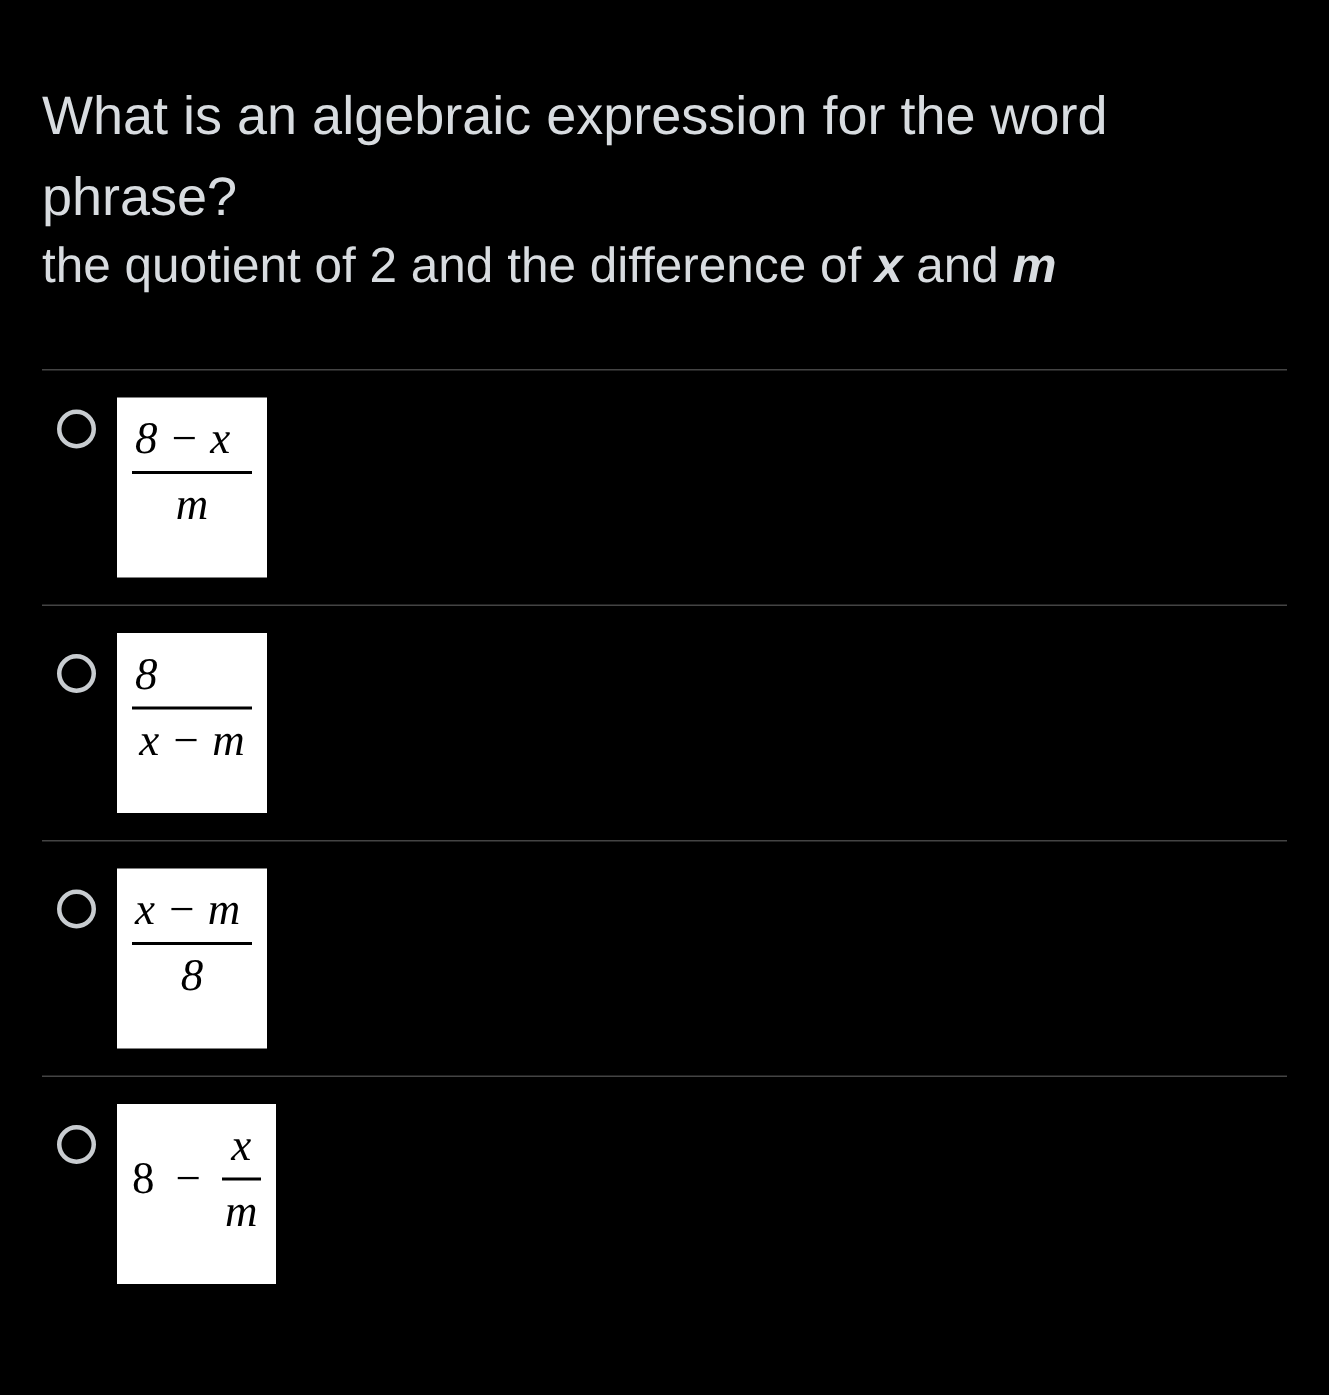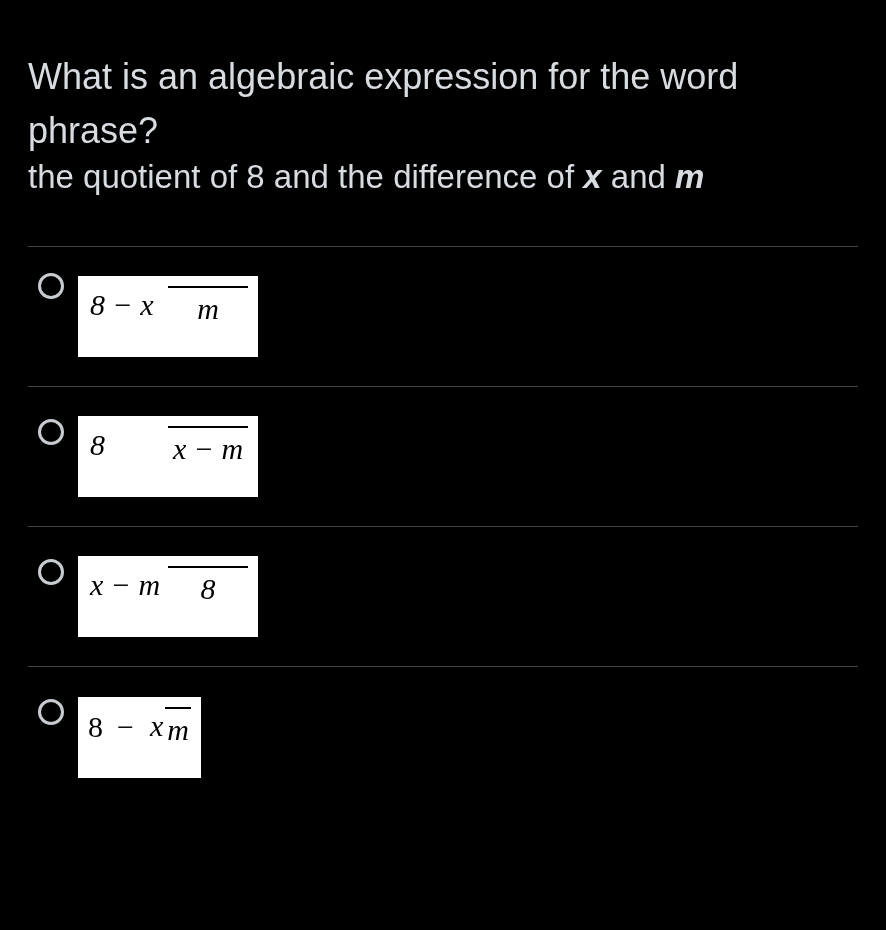--- a/index.html
+++ b/index.html
@@ -80,21 +80,21 @@
       font-style: italic;
     }
     .math-box.inline {
       flex-direction: row;
       align-items: center;
       gap: 10px;
       padding: 10px 10px 30px 10px;
     }
     .frac {
       display: inline-flex;
-      flex-direction: row;
+      flex-direction: column;
       align-items: center;
       line-height: 1.2;
     }
     .frac .num {
       padding: 0 2px 3px 2px;
     }
     .frac .den {
       border-top: 2px solid #000;
       padding: 3px 2px 0 2px;
       width: 100%;
@@ -110,21 +110,21 @@
     .eight-prefix {
       font-style: normal;
     }
   </style>
 </head>
 <body>
 
 <div class="question-title">What is an algebraic expression for the word phrase?</div>
 
 <div class="phrase">
-  <span>the quotient of 8 and the difference of </span><span class="var">x</span><span> and </span><span class="var">m</span>
+  <span>the quotient of 2 and the difference of </span><span class="var">x</span><span> and </span><span class="var">m</span>
 </div>
 
 <div class="options">
 
   <div class="option-row first">
     <div class="radio"></div>
     <div class="option-content">
       <div class="math-box">
         <div class="frac wide">
           <div class="num">8 − x</div>

